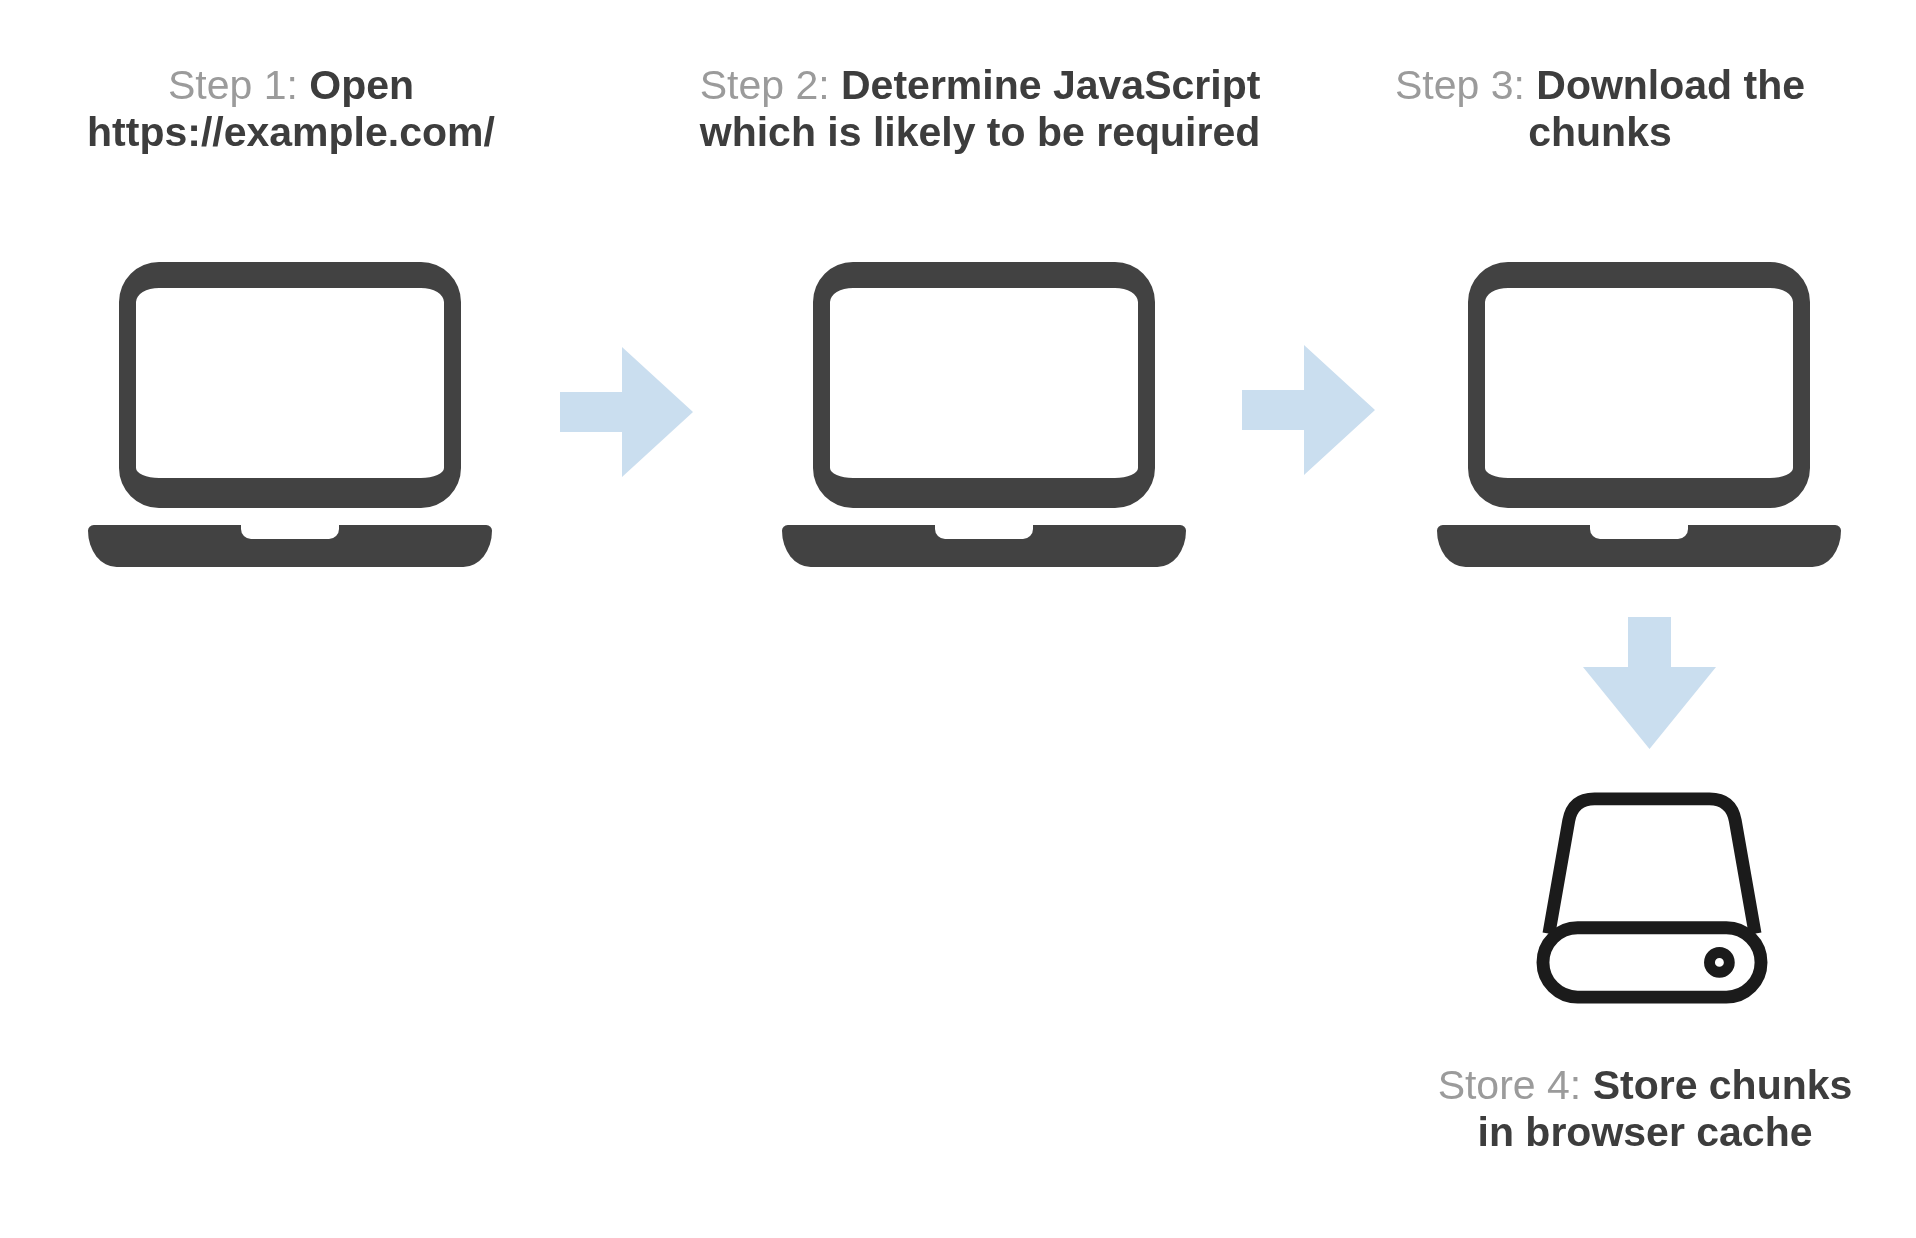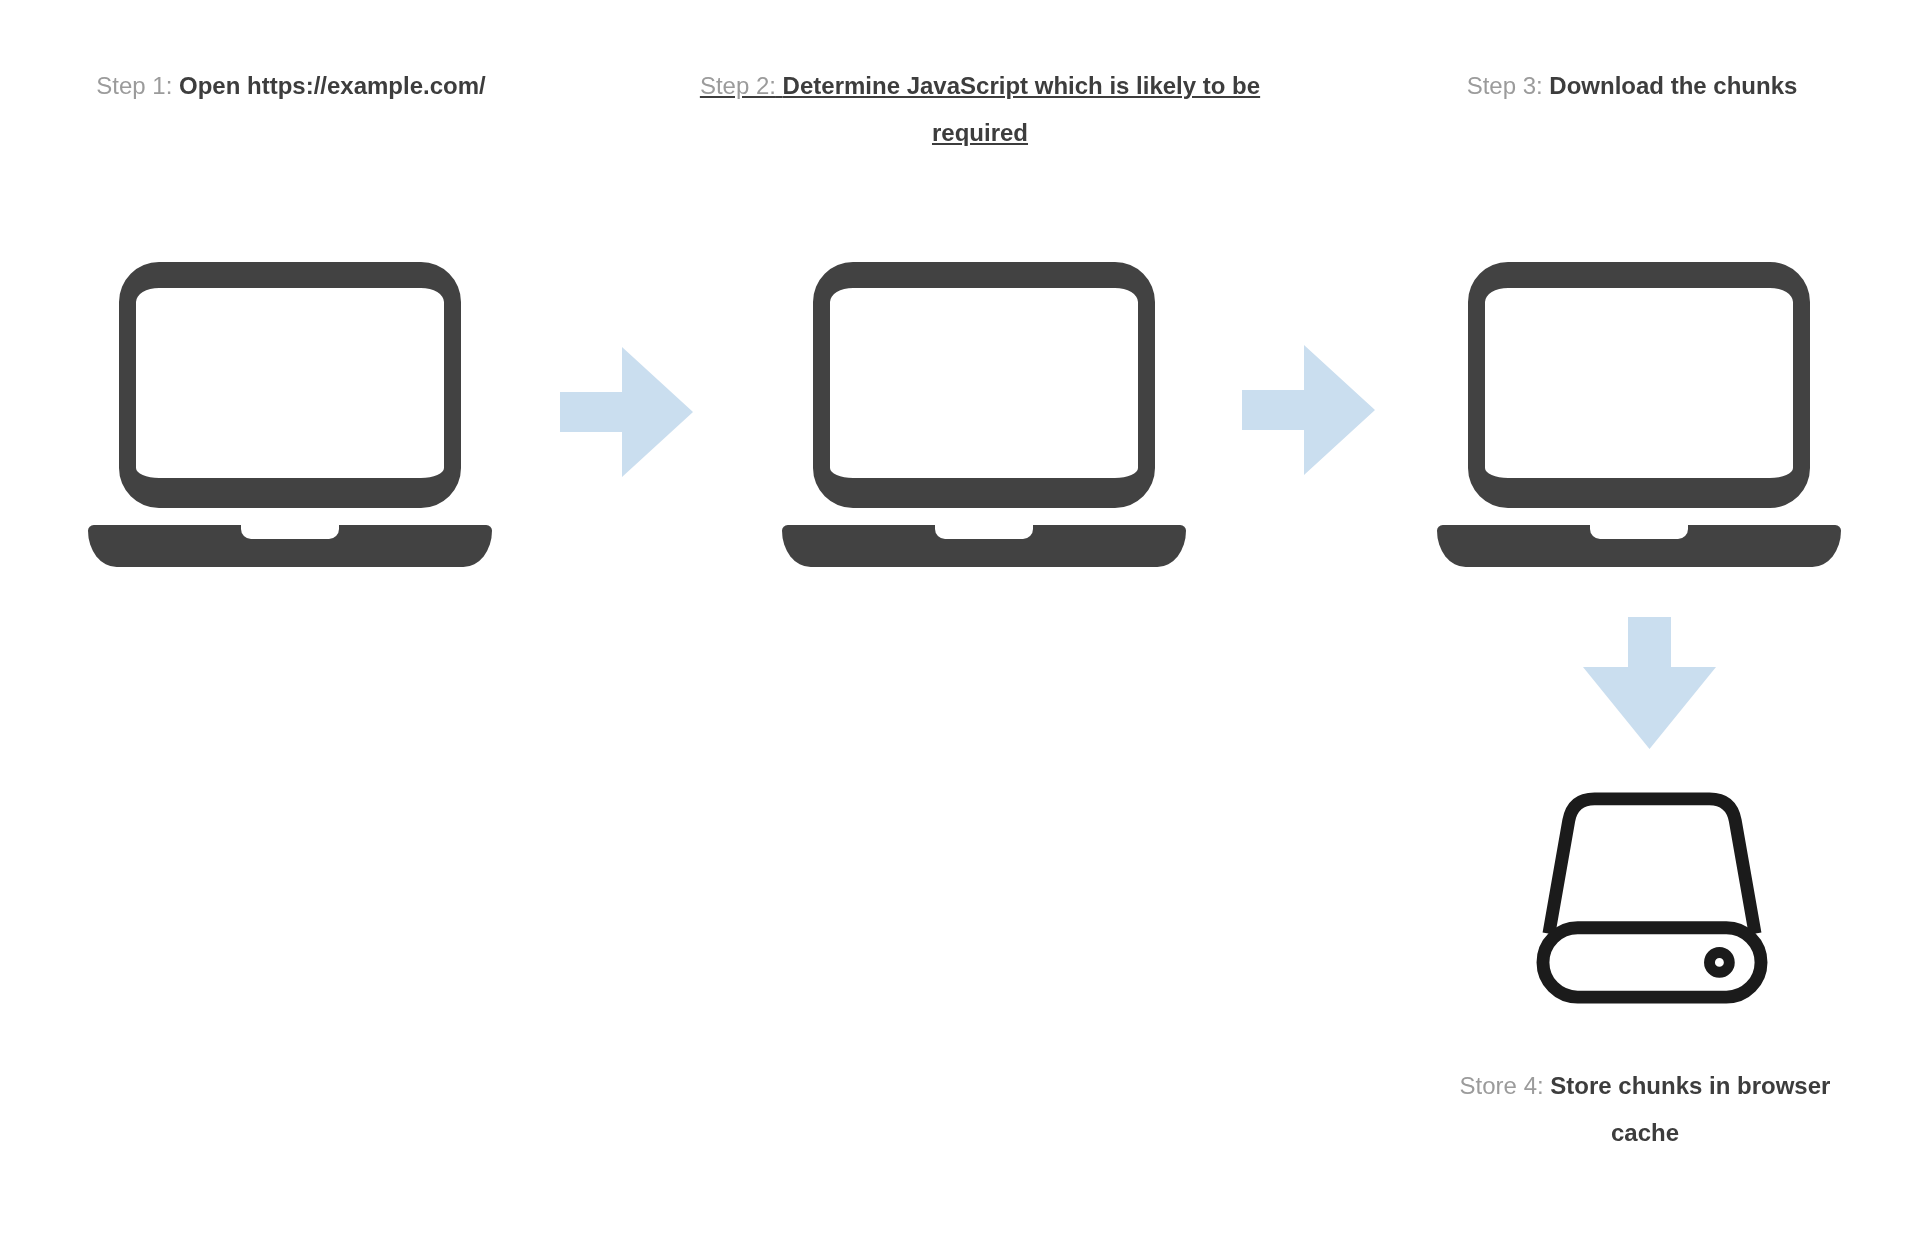--- a/index.html
+++ b/index.html
@@ -3,29 +3,29 @@
 <meta charset="utf-8">
 <style>
   html,body{margin:0;padding:0;background:#ffffff;}
   body{width:1916px;height:1238px;font-family:"Liberation Sans",sans-serif;}
   .canvas{position:relative;width:1916px;height:1238px;background:#ffffff;overflow:hidden;}
 
   
   .caption{
     position:absolute;
     text-align:center;
-    font-size:24px;
+    font-size:41px;
     line-height:47px;
     color:#3d3d3d;
   }
   .step-label{color:#9b9b9b;font-weight:400;}
   .step-title{color:#3d3d3d;font-weight:700;}
   .cap-1{left:56px;top:62px;width:470px;}
-  .cap-2{left:675px;top:62px;width:610px;text-decoration:underline;}
-  .cap-3{left:1412px;top:62px;width:440px;}
+  .cap-2{left:675px;top:62px;width:610px;}
+  .cap-3{left:1380px;top:62px;width:440px;}
   .cap-4{left:1425px;top:1062px;width:440px;}
 
   
   .laptop{position:absolute;width:404px;}
   .lap-1{left:88px;top:262px;}
   .lap-2{left:782px;top:262px;}
   .lap-3{left:1437px;top:262px;}
   .lap-screen{
     width:342px;height:246px;
     margin:0 auto;

